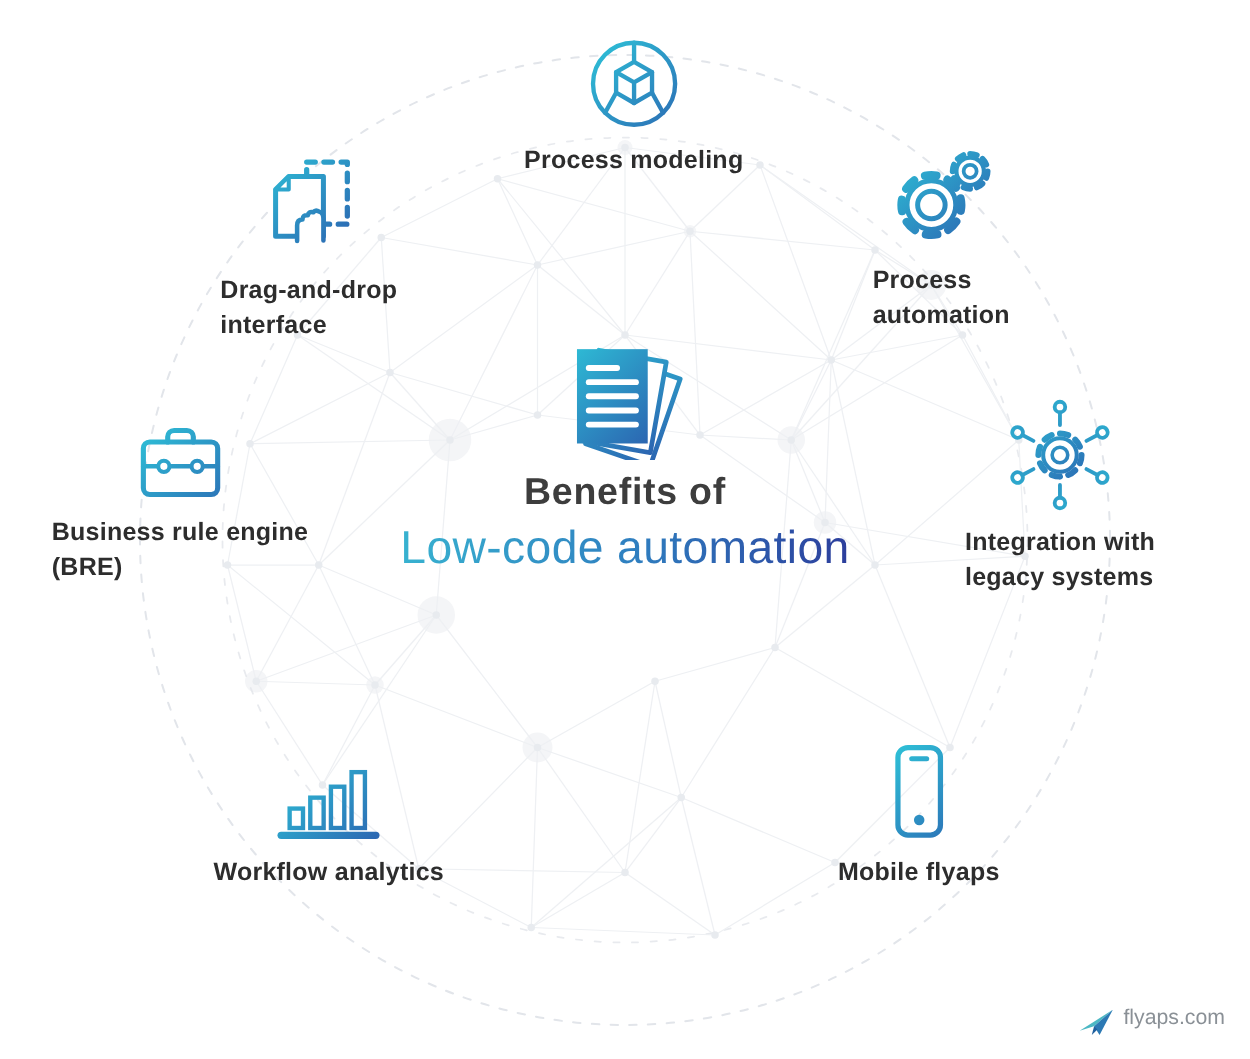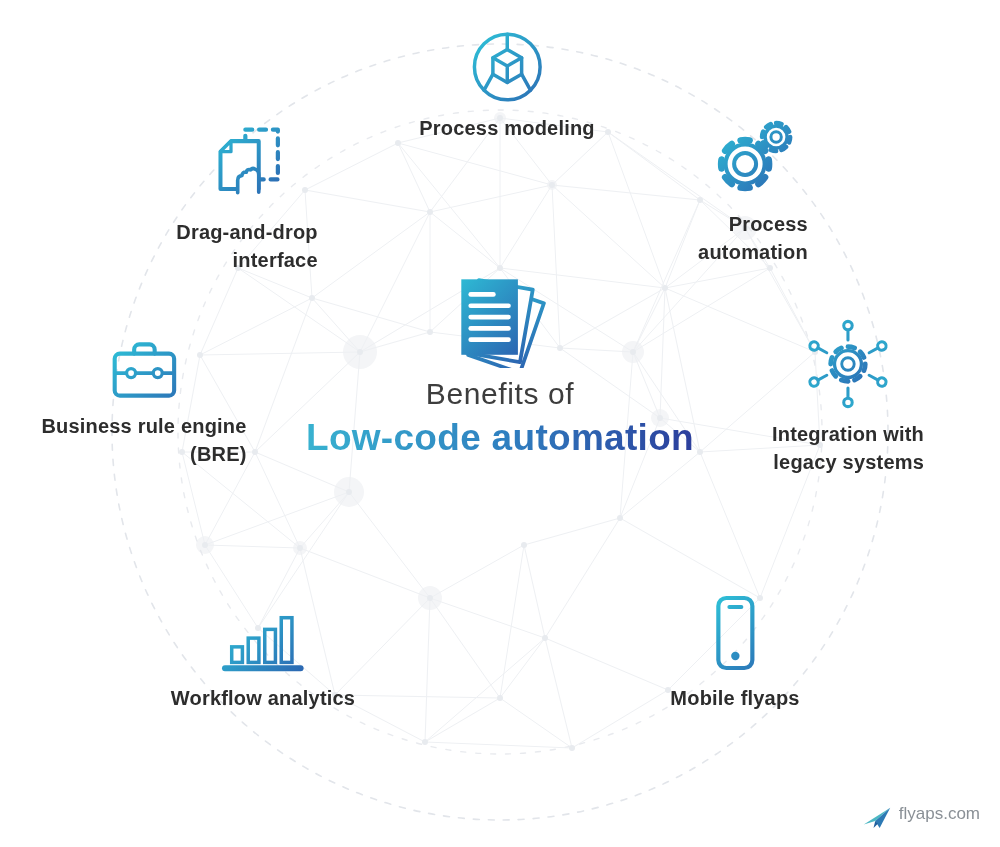--- a/index.html
+++ b/index.html
@@ -6,33 +6,33 @@
   #stage{
     position:relative;width:1000px;height:847px;overflow:hidden;background:#ffffff;
     font-family:"Liberation Sans", sans-serif;
   }
   #mesh{position:absolute;left:0;top:0;width:1000px;height:847px;}
   .benefit{
     position:absolute;display:flex;flex-direction:column;align-items:center;
     transform:translateX(-50%);
   }
   .benefit .label{
-    margin-top:8px;text-align:right;color:#2d2d2d;font-size:20px;font-weight:700;
+    margin-top:8px;text-align:left;color:#2d2d2d;font-size:20px;font-weight:700;
     line-height:28px;letter-spacing:.2px;white-space:nowrap;
   }
   .center-group{
     position:absolute;left:500px;top:268px;transform:translateX(-50%);
     display:flex;flex-direction:column;align-items:center;
   }
   .title-light{
-    margin-top:8px;font-size:30px;font-weight:400;color:#3d3d3d;letter-spacing:.6px;
+    margin-top:8px;font-size:30px;font-weight:700;color:#3d3d3d;letter-spacing:.6px;
     line-height:36px;
   }
   .title-bold{
-    margin-top:4px;font-size:37px;font-weight:700;letter-spacing:.3px;line-height:44px;
+    margin-top:4px;font-size:37px;font-weight:400;letter-spacing:.3px;line-height:44px;
     background:linear-gradient(90deg,#38b2d0 0%,#2f7fc0 52%,#2c3e9c 100%);
     -webkit-background-clip:text;background-clip:text;
     -webkit-text-fill-color:transparent;color:transparent;white-space:nowrap;
   }
   .footer-brand{
     position:absolute;right:20px;bottom:16px;display:flex;align-items:flex-start;gap:7px;
     text-decoration:none;
   }
   .footer-brand .brand-text{color:#8a9096;font-size:17px;font-weight:400;}
   .icon-svg{display:block;}

